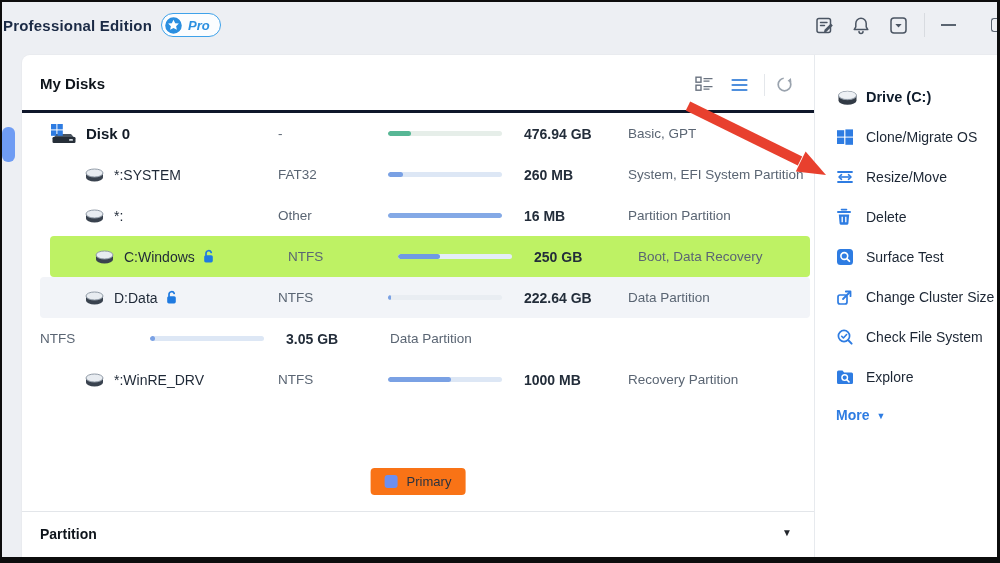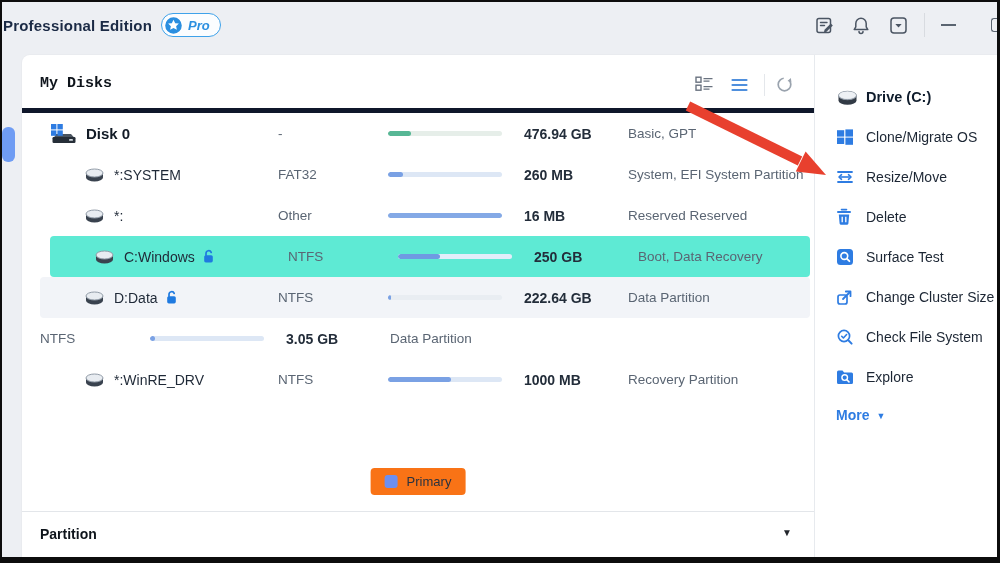--- a/index.html
+++ b/index.html
@@ -18,32 +18,32 @@
   .tb-div { width:1px; height:24px; background:#d8dbe0; margin:0 10px 0 2px; }
   .min-bar { width:15px; height:2px; background:#5a6470; }
   .max-part { width:9px; height:14px; border:1.6px solid #5a6470; border-right:none; border-radius:3px 0 0 3px; margin-left:19px; margin-right:-3px; }
 
   
   .content { position:absolute; left:0; top:46px; right:0; bottom:0; background:#edeff3; }
   .left-tab { position:absolute; left:0; top:79px; width:13px; height:35px; background:#6f9cf3; border-radius:6px; }
   .panel { position:absolute; left:20px; top:7px; right:0; bottom:0; background:#ffffff; border-radius:8px 0 0 0; box-shadow:0 0 0 1px #e9ebef; }
 
   .main-area { position:absolute; left:0; top:0; bottom:0; width:793px; border-right:1px solid #e7eaee; }
-  .panel-header { position:relative; height:58px; border-bottom:5px solid #0f172a;font-family:Liberation Mono, monospace; }
+  .panel-header { position:relative; height:58px; border-bottom:3px solid #0f172a; }
   .panel-title { position:absolute; left:18px; top:20px; font-size:15px; font-weight:700; color:#0e141b; }
   .hv-icon { position:absolute; top:21px; cursor:pointer; }
   .hv-grid { left:673px; }
   .hv-list { left:709px; top:23px; }
   .hv-divider { position:absolute; left:742px; top:19px; width:1px; height:22px; background:#e4e7eb; }
   .hv-refresh { left:753px; top:20px; }
 
   
   .disk-table { position:absolute; left:0; top:58px; right:0; }
   .row { display:flex; align-items:center; height:41px; margin:0 4px 0 18px; border-radius:4px; cursor:pointer; }
-  .row.selected { background:#5eead4;margin-left:28px; }
+  .row.selected { background:#bef264;margin-left:28px; }
   .row.alt { background:#f2f4f8; }
   .c-name { width:238px; display:flex; align-items:center; padding-left:44px; }
   .row.disk .c-name { padding-left:10px; }
   .c-name .ic { display:flex; margin-right:9px; flex:none; }
   .nm { font-size:14px; color:#1f2937; white-space:nowrap;text-align:right; }
   .row.disk .nm { font-size:15px; font-weight:700; color:#121b26; }
   .lock { margin-left:7px; flex:none; }
   .c-fs { width:110px; font-size:13.5px; color:#5a6573; }
   .c-bar { width:136px; }
   .bar-track { display:block; width:114px; height:5px; border-radius:3px; background:#dde7f5; overflow:hidden; }
@@ -208,21 +208,21 @@
       <span class="nm">*:</span>
 
     </span>
     <span class="c-fs">Other</span>
     <span class="c-bar">
       <span class="bar-track" style="background: rgb(221, 231, 245);">
                     <span class="bar-fill" style="width: 100%; background: rgb(132, 169, 230);"></span>
                   </span>
     </span>
     <span class="c-size">16 MB</span>
-    <span class="c-type">Reserved Reserved</span>
+    <span class="c-type">Partition Partition</span>
   </div>
 
   <div class="row selected">
     <span class="c-name">
 
       <span class="ic ic-part" style="display: flex;">
         <svg width="21" height="17" viewBox="0 0 21 17">
                       <path d="M2 7 v4.5 a8.5 4 0 0 0 17 0 V7 z" fill="#39424e"></path>
                       <ellipse cx="10.5" cy="7" rx="8.5" ry="4" fill="#e8ecf1" stroke="#929ca8" stroke-width="1"></ellipse>
                     </svg>

